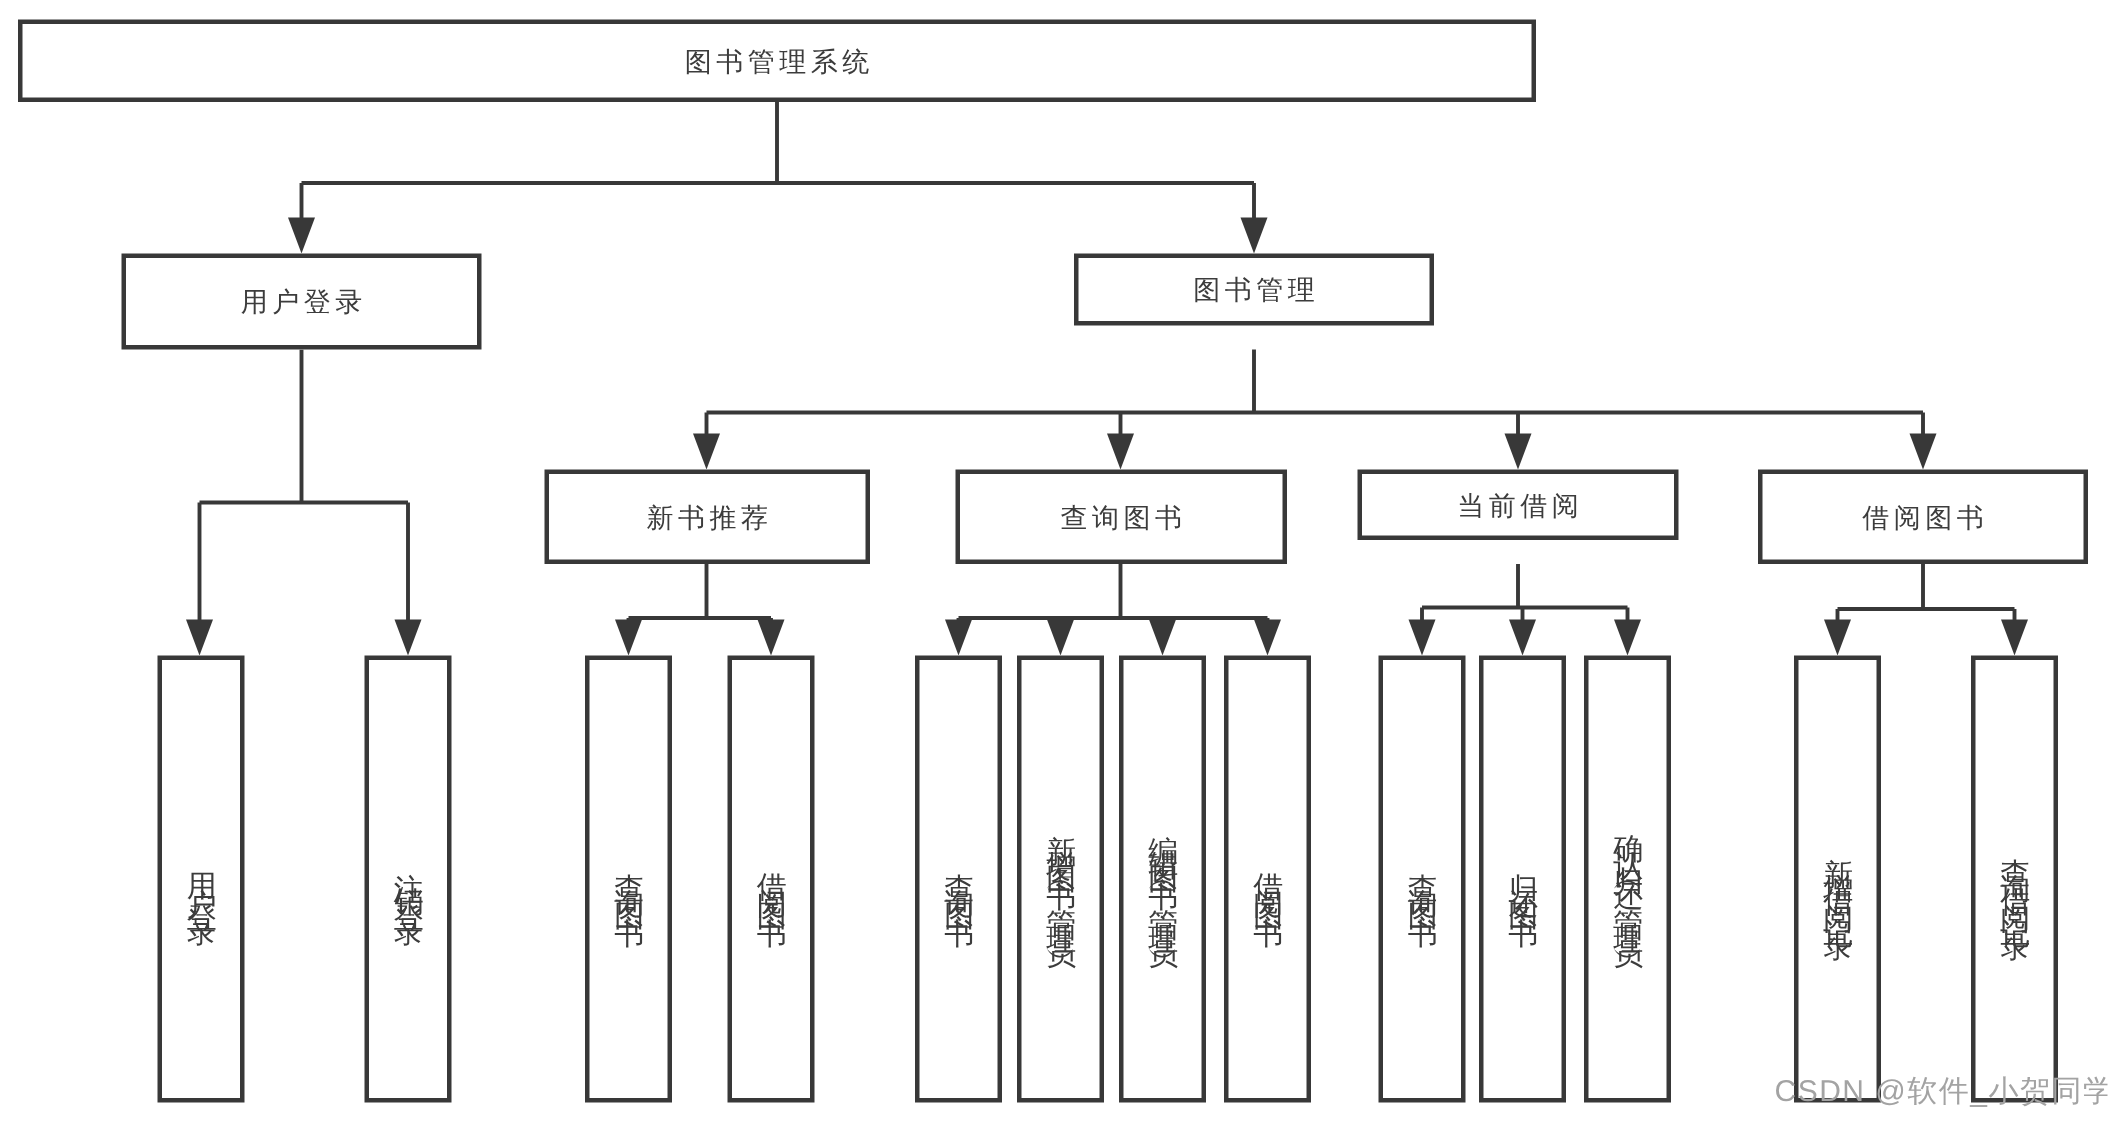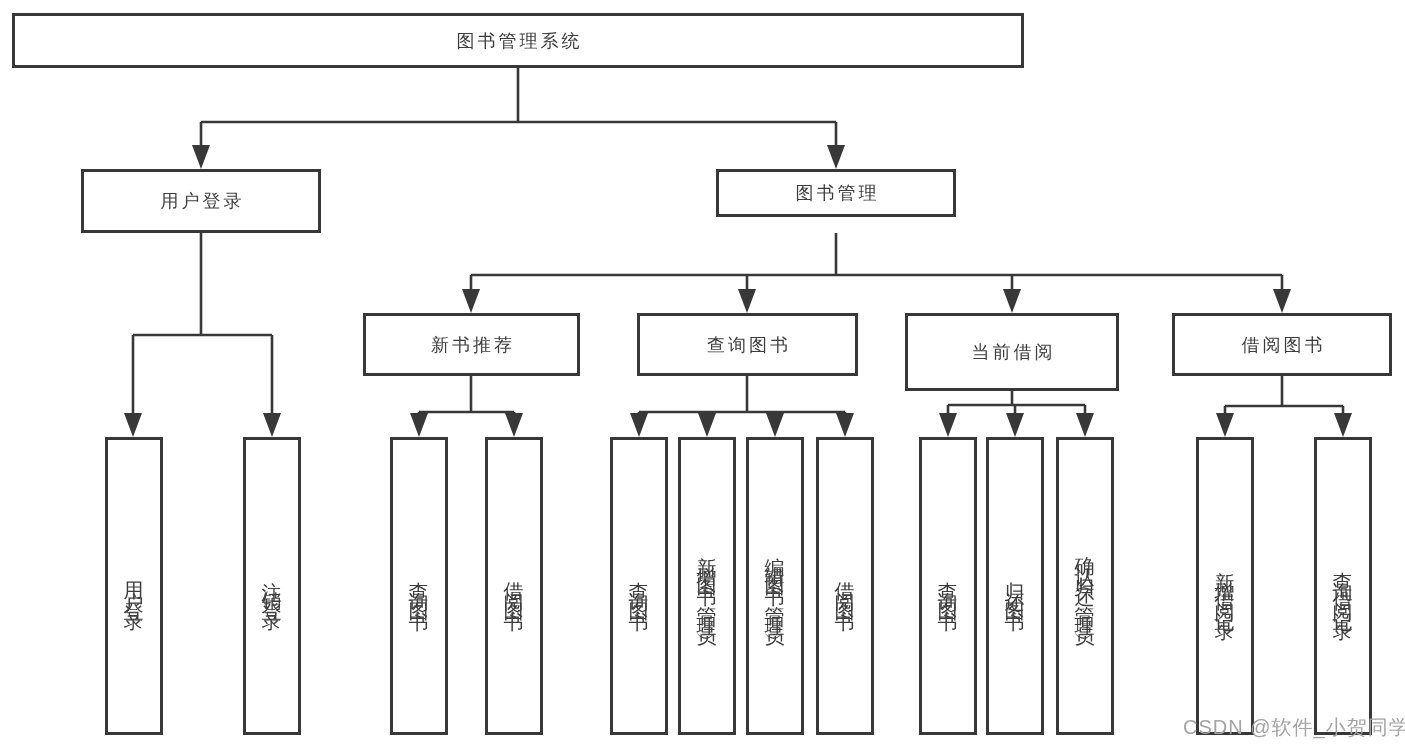--- a/index.html
+++ b/index.html
@@ -46,21 +46,21 @@
     font-size:20px;
     letter-spacing:10px;
     line-height:1;
   }
   
   .n0{left:12px;  top:13px;  width:1012px; height:55px;}
   .n1{left:81px;  top:169px; width:240px;  height:64px;}
   .n2{left:716px; top:169px; width:240px;  height:48px;}
   .n3{left:363px; top:313px; width:217px;  height:63px;}
   .n4{left:637px; top:313px; width:221px;  height:63px;}
-  .n5{left:905px; top:313px; width:214px;  height:78px;}
+  .n5{left:905px; top:313px; width:214px;  height:47px;}
   .n6{left:1172px;top:313px; width:220px;  height:63px;}
   .n7{left:105px;}  .n8{left:243px;}  .n9{left:390px;}  .n10{left:485px;}
   .n11{left:610px;} .n12{left:678px;} .n13{left:746px;} .n14{left:816px;}
   .n15{left:919px;} .n16{left:986px;} .n17{left:1056px;}
   .n18{left:1196px;}.n19{left:1314px;}
   .watermark{
     position:absolute;
     left:1183px;
     top:714px;
     font-size:20px;

